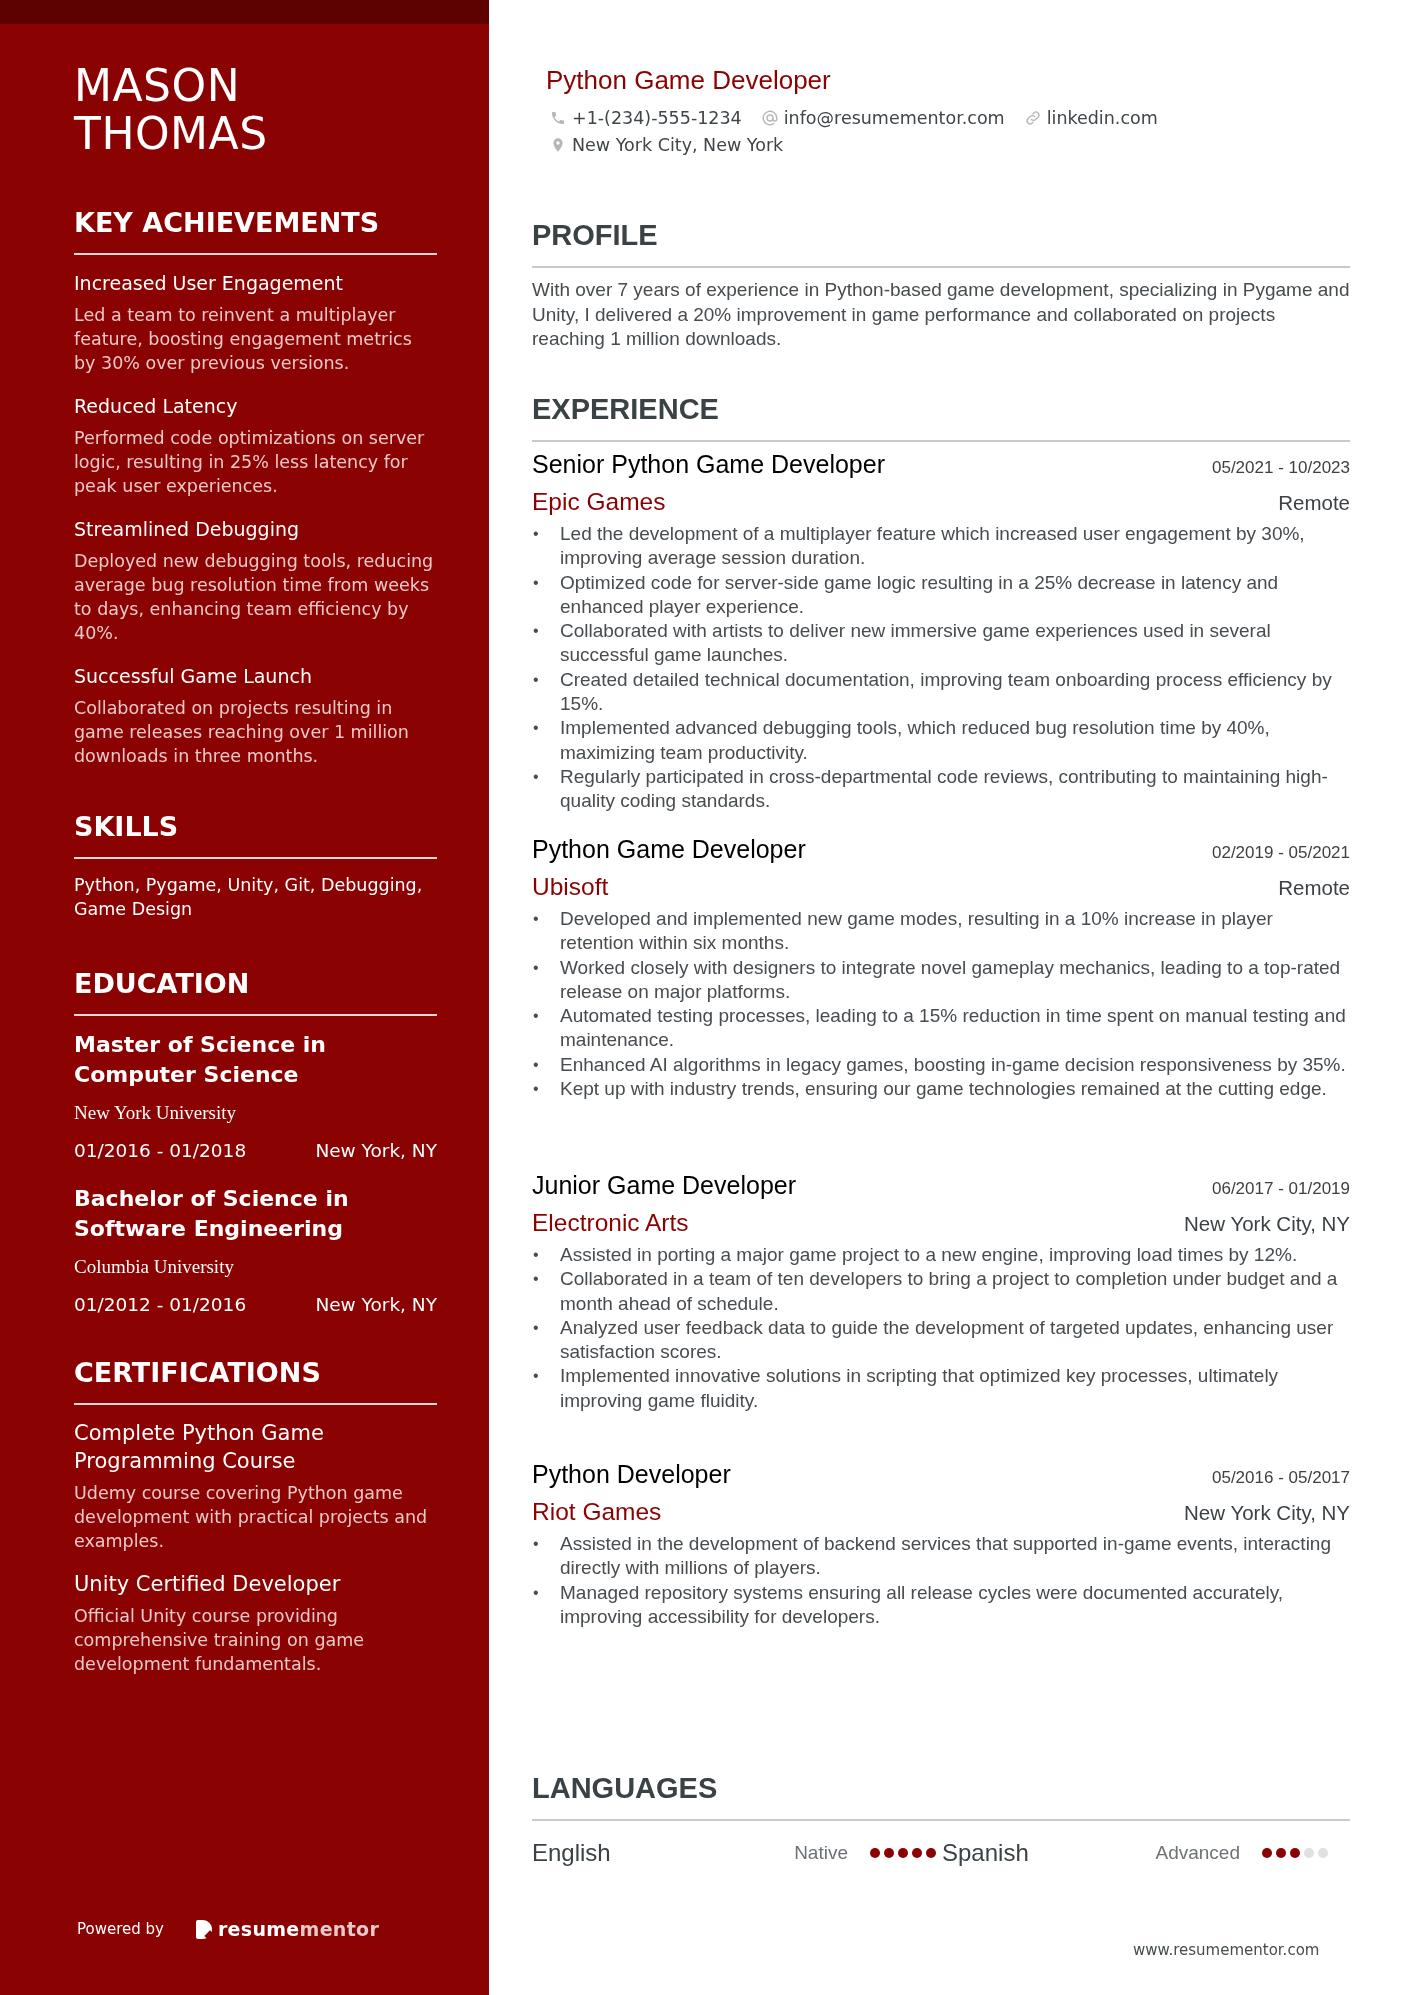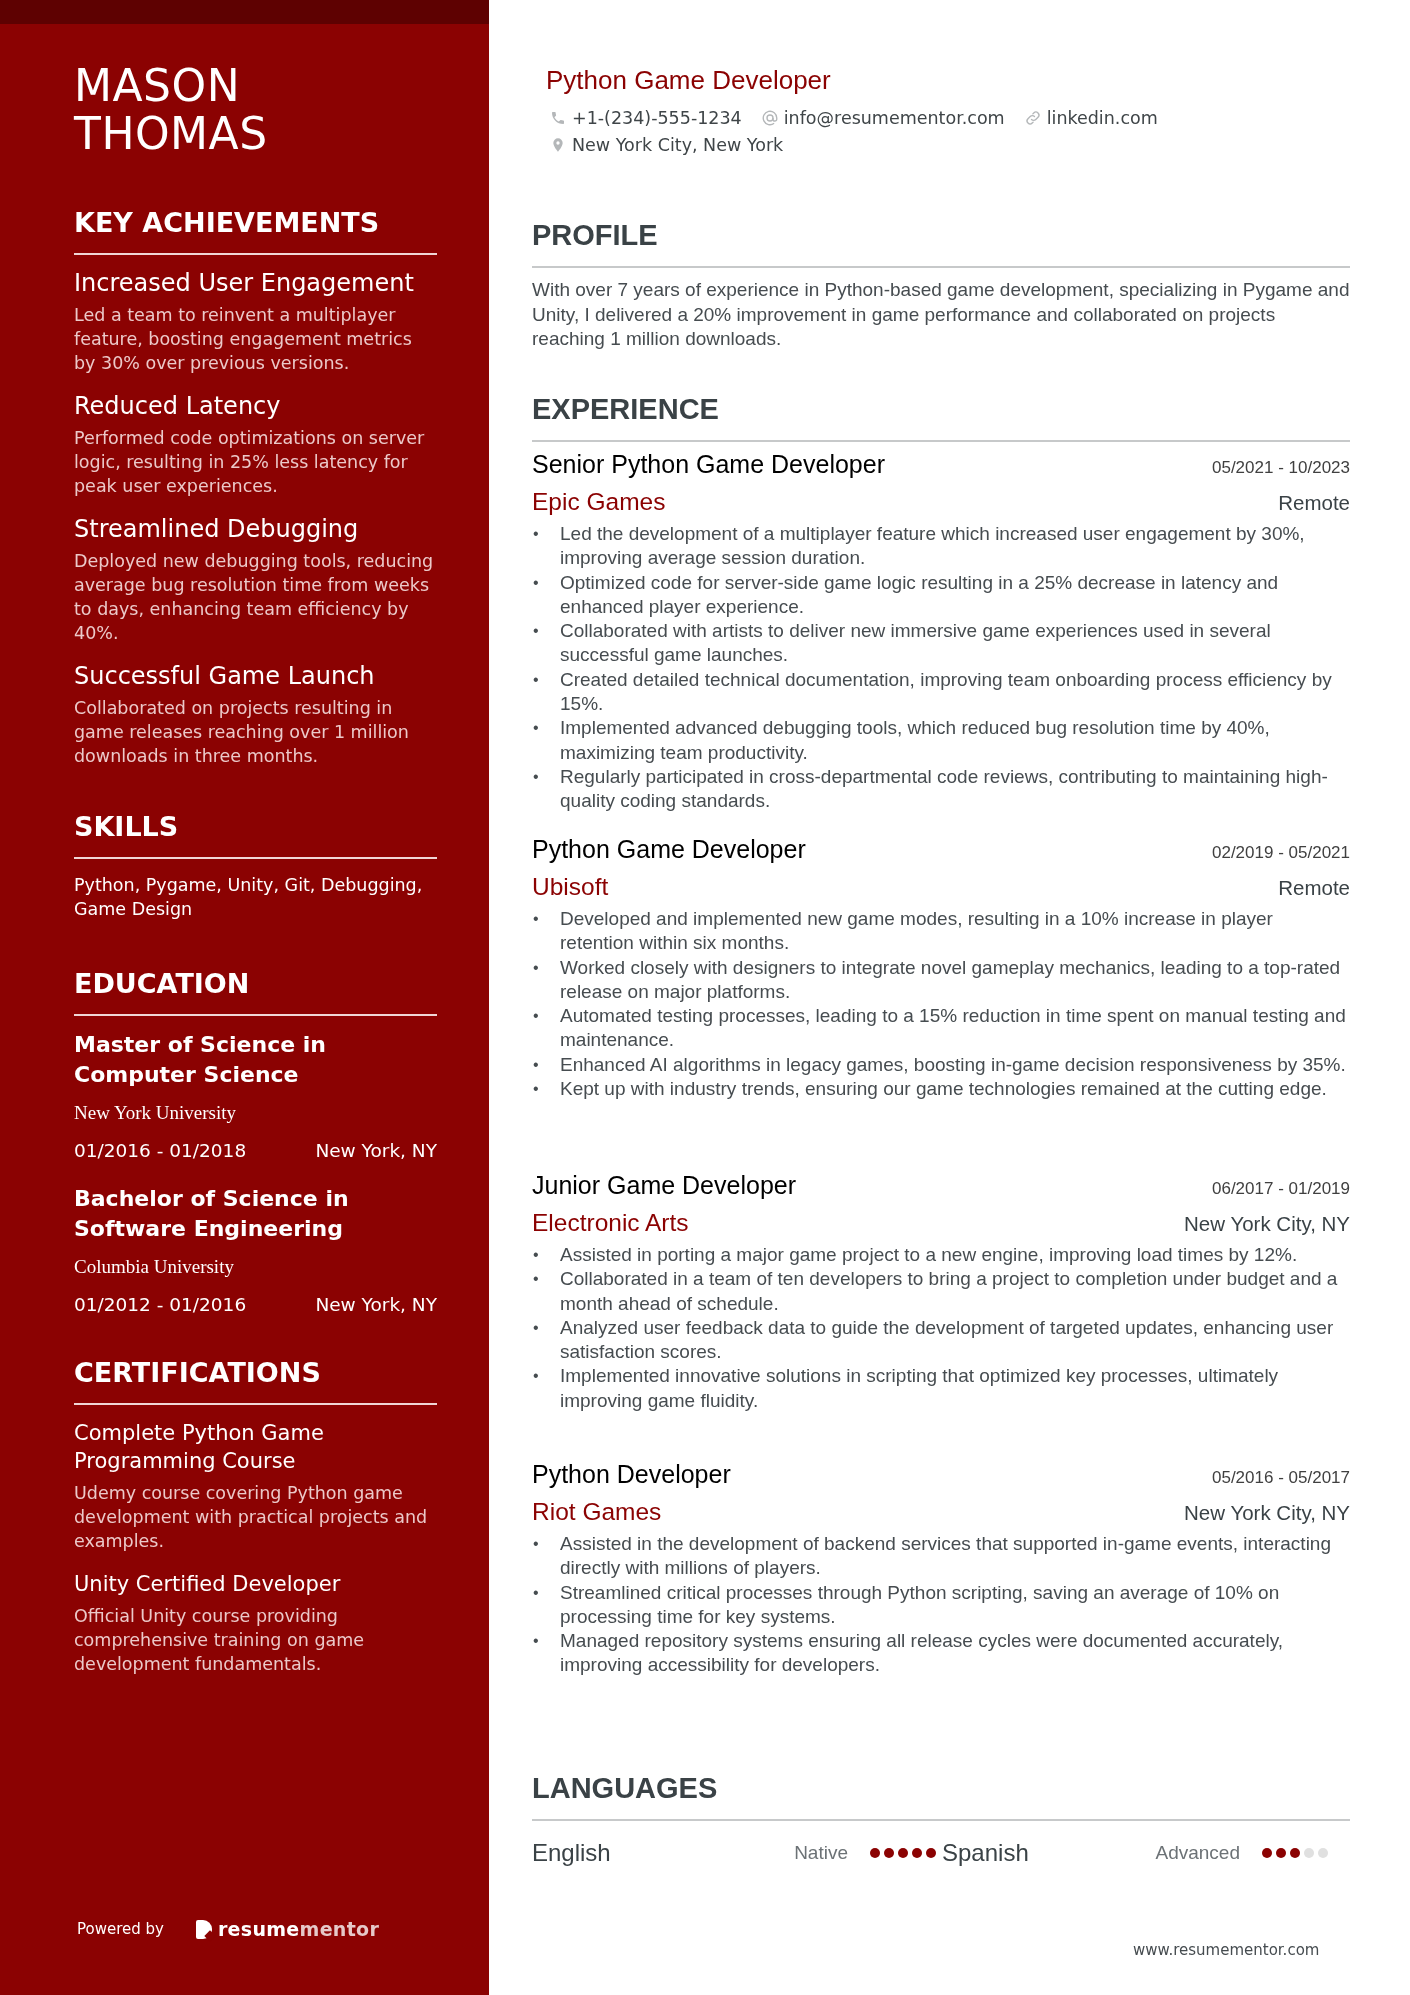--- a/index.html
+++ b/index.html
@@ -6,21 +6,21 @@
   html, body { width: 1410px; height: 1995px; background: #ffffff; overflow: hidden; }
   body { font-family: "Liberation Sans", "DejaVu Sans", sans-serif; position: relative; }
 
   .sidebar { position: absolute; left: 0; top: 0; width: 489px; height: 1995px; background: #8b0202; color: #ffffff; }
   .sidebar-topband { position: absolute; left: 0; top: 0; width: 489px; height: 24px; background: #5e0101; }
   .sb-inner { position: absolute; left: 74px; top: 62px; width: 363px; }
 
   .name { font-family: "DejaVu Sans", sans-serif; font-size: 44px; line-height: 48px; font-weight: normal; letter-spacing: 0.5px; color: #fff; }
   .sb-section { margin-top: 0; }
   .sb-heading { font-family: "DejaVu Sans", sans-serif; font-size: 27px; line-height: 34px; color: #fff; text-transform: uppercase; padding-bottom: 13px; border-bottom: 2px solid #f0d6d6; margin-bottom: 14px; }
-  .ach-title { font-family: "DejaVu Sans", sans-serif; font-size: 24px; line-height: 28px; color: #fff; }
+  .ach-title { font-family: "DejaVu Sans", sans-serif; font-size: 19px; line-height: 28px; color: #fff; }
   .ach-desc { font-family: "DejaVu Sans", sans-serif; font-size: 17.5px; line-height: 24px; color: #ecc9c9; margin-top: 6px; }
   .ach-item { margin-bottom: 17px; }
   .skills-text { font-family: "DejaVu Sans", sans-serif; font-size: 17.5px; line-height: 24px; color: #fff; }
   .edu-degree { font-family: "DejaVu Sans", sans-serif; font-size: 22px; line-height: 30px; font-weight: bold; color: #fff; }
   .edu-school { font-family: Liberation Serif, serif; font-size: 19px; line-height: 26px; color: #fff; margin-top: 10px; }
   .edu-row { display: flex; justify-content: space-between; font-family: "DejaVu Sans", sans-serif; font-size: 18.5px; line-height: 26px; color: #fff; margin-top: 12px; }
   .edu-item { margin-bottom: 20px; }
   .cert-title { font-family: "DejaVu Sans", sans-serif; font-size: 21px; line-height: 28px; color: #fff; }
   .cert-desc { font-family: "DejaVu Sans", sans-serif; font-size: 17.5px; line-height: 24px; color: #ecc9c9; margin-top: 6px; }
   .cert-item { margin-bottom: 17px; }
@@ -253,21 +253,20 @@
     <div class="job-row1">
       <span class="job-role">Python Developer</span>
       <span class="job-dates">05/2016 - 05/2017</span>
     </div>
     <div class="job-row2">
       <span class="job-company">Riot Games</span>
       <span class="job-loc">New York City, NY</span>
     </div>
     <ul class="bullets">
       <li>Assisted in the development of backend services that supported in-game events, interacting directly with millions of players.</li>
-      <li>Streamlined critical processes through Python scripting, saving an average of 10% on processing time for key systems.</li>
       <li>Managed repository systems ensuring all release cycles were documented accurately, improving accessibility for developers.</li>
     </ul>
   </div>
 
   <section class="section" style="top:1771px;">
     <h2 class="sec-heading">LANGUAGES</h2>
     <div class="lang-row">
       <div class="lang">
         <span class="lang-name">English</span>
         <span class="lang-level">Native</span>

